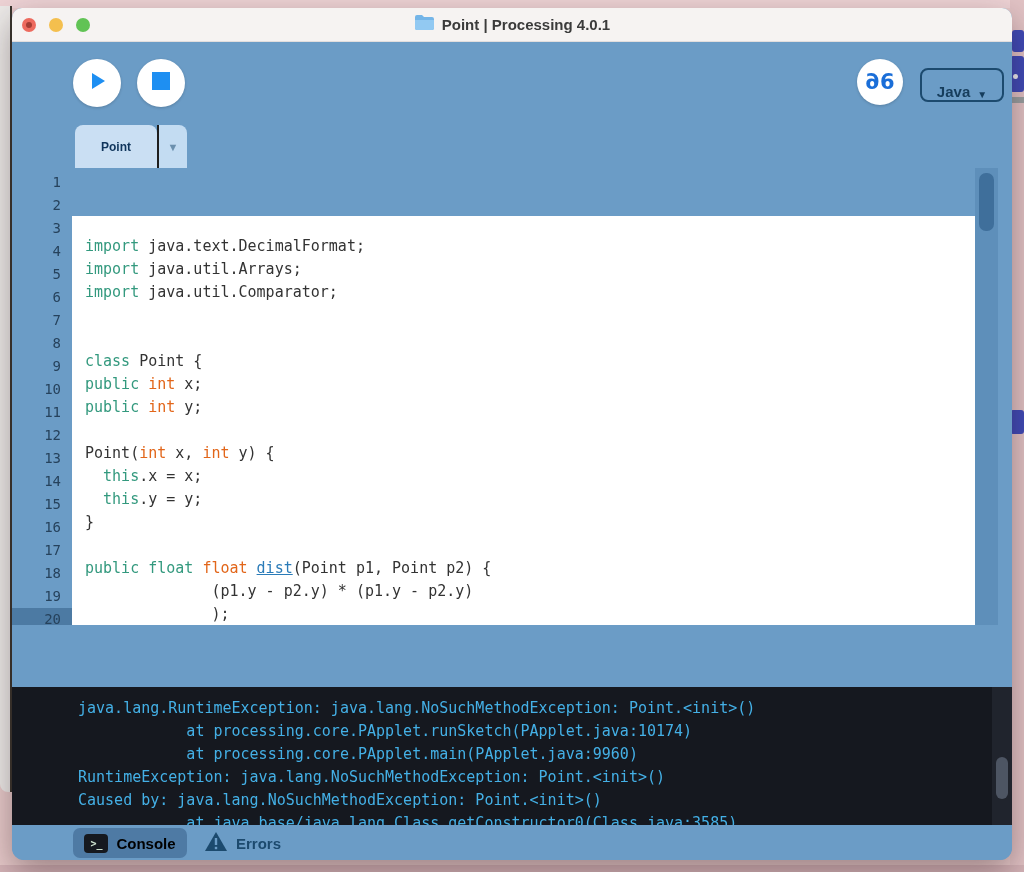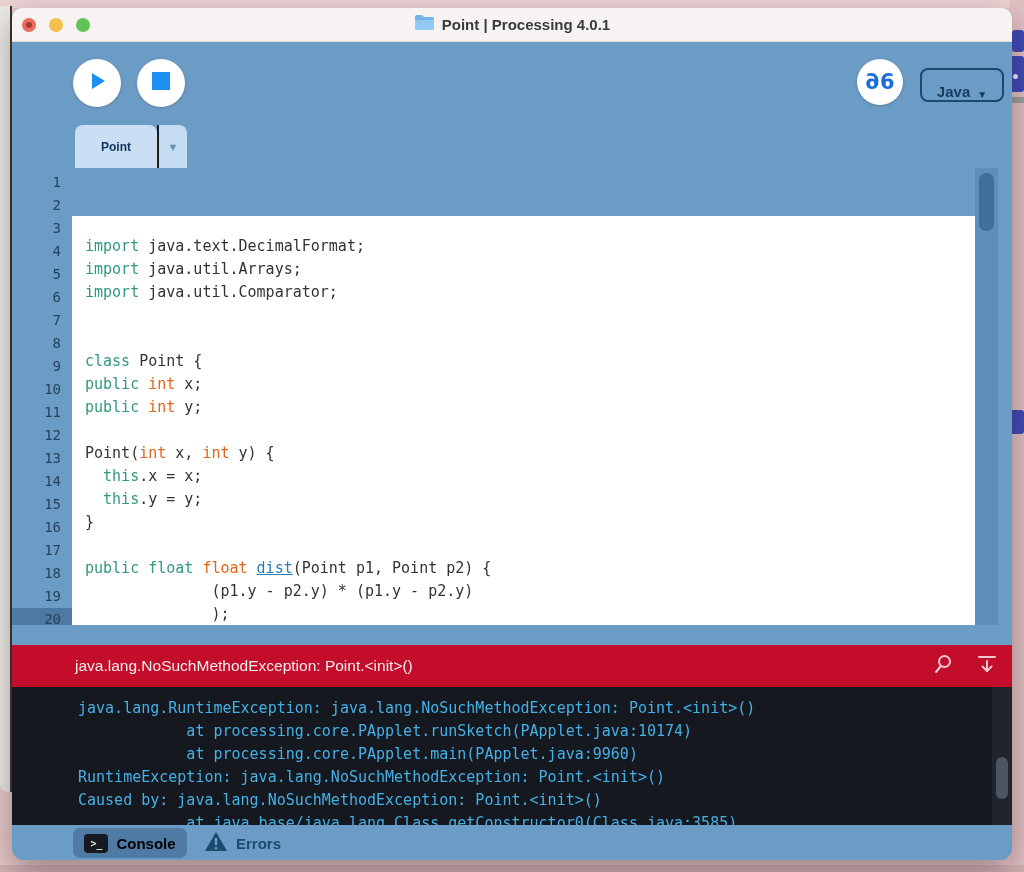--- a/index.html
+++ b/index.html
@@ -194,38 +194,20 @@
         <div class="row"><span class="tk-d">              (p1.y - p2.y) * (p1.y - p2.y)</span></div>
         <div class="row"><span class="tk-d">              );</span></div>
         <div class="row"><span class="tk-d">}</span></div>
         <div class="row active"></div>
       </div>
     <div class="edit-scroll">
       <div class="edit-thumb"></div>
     </div>
   </div>
 
-  <div class="errorbar">
-    <span class="msg">java.lang.NoSuchMethodException: Point.&lt;init&gt;()</span>
-    <div class="err-icons">
-      <span>
-        <svg width="22" height="22" viewBox="0 0 22 22" fill="none" stroke="#f0c9cf" stroke-width="2" stroke-linecap="round">
-          <circle cx="12.5" cy="8.5" r="5.5"></circle>
-          <line x1="8.5" y1="13.5" x2="4" y2="19"></line>
-        </svg>
-      </span>
-      <span>
-        <svg width="22" height="22" viewBox="0 0 22 22" fill="none" stroke="#f0c9cf" stroke-width="2" stroke-linecap="round">
-          <line x1="3" y1="4" x2="19" y2="4"></line>
-          <line x1="11" y1="8" x2="11" y2="18"></line>
-          <polyline points="6.5,13.5 11,18 15.5,13.5"></polyline>
-        </svg>
-      </span>
-    </div>
-  </div>
 
   <div class="console">
     <div class="console-lines">
         <div class="cline">java.lang.RuntimeException: java.lang.NoSuchMethodException: Point.&lt;init&gt;()</div>
         <div class="cline">            at processing.core.PApplet.runSketch(PApplet.java:10174)</div>
         <div class="cline">            at processing.core.PApplet.main(PApplet.java:9960)</div>
         <div class="cline">RuntimeException: java.lang.NoSuchMethodException: Point.&lt;init&gt;()</div>
         <div class="cline">Caused by: java.lang.NoSuchMethodException: Point.&lt;init&gt;()</div>
         <div class="cline">            at java.base/java.lang.Class.getConstructor0(Class.java:3585)</div>
       </div>

